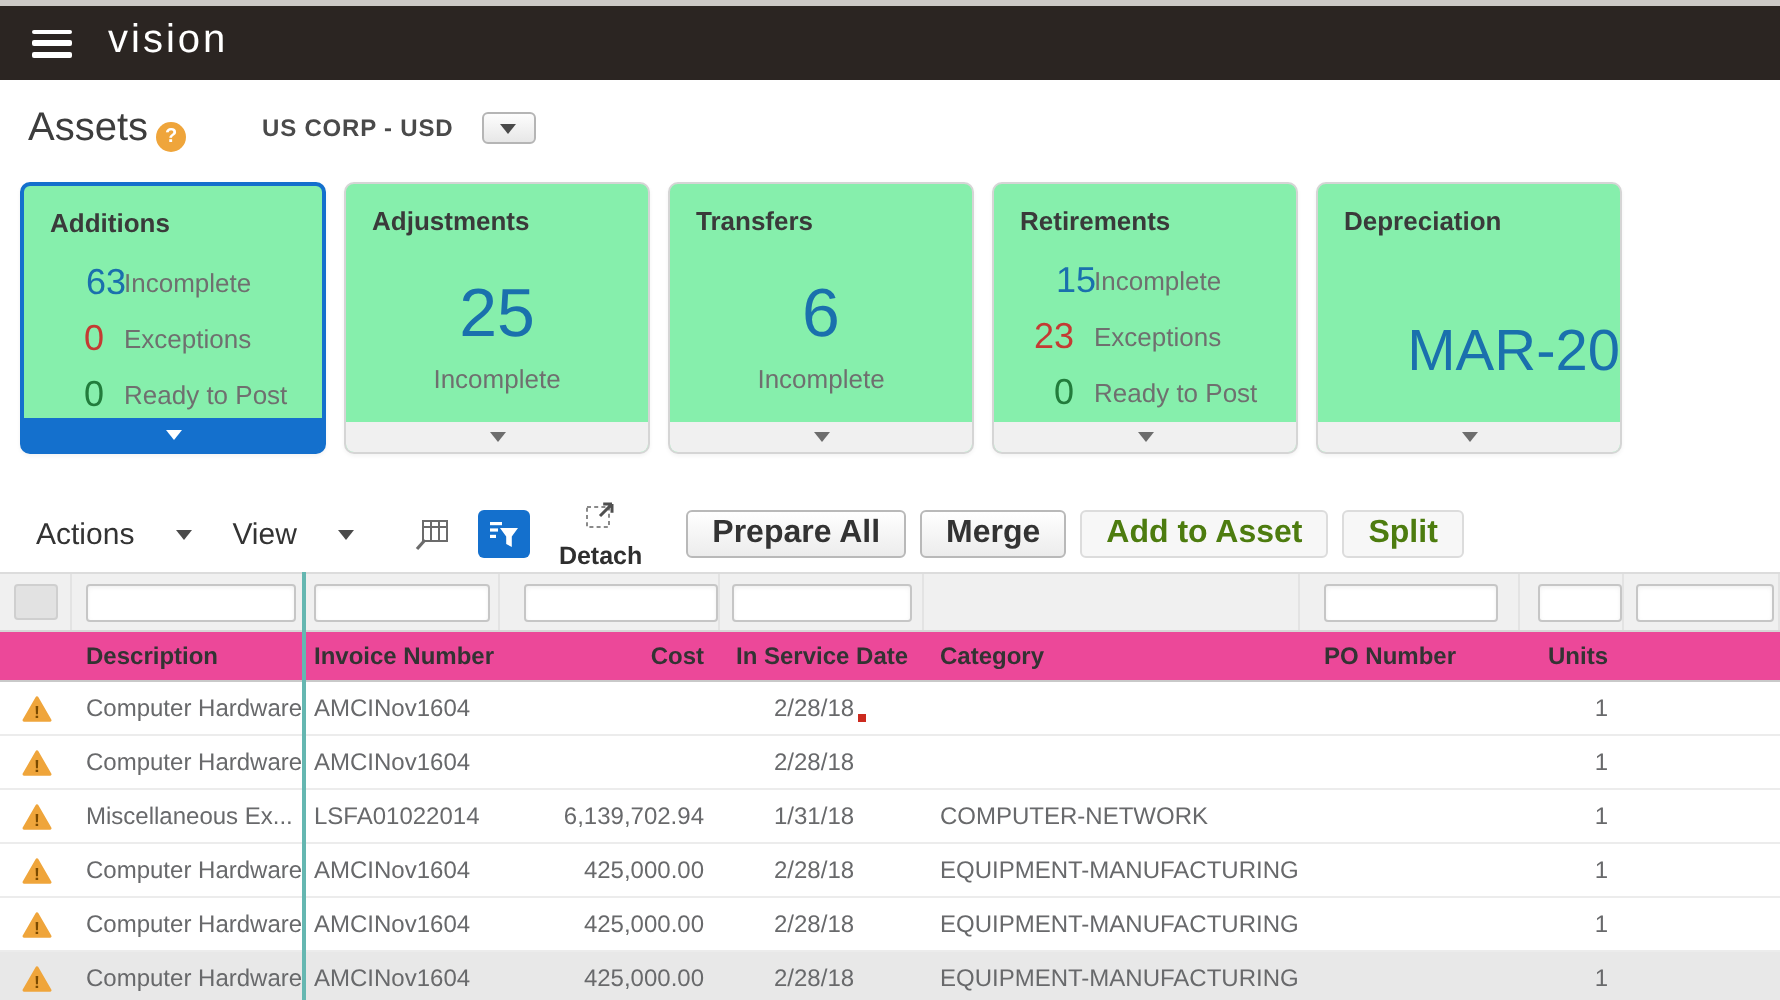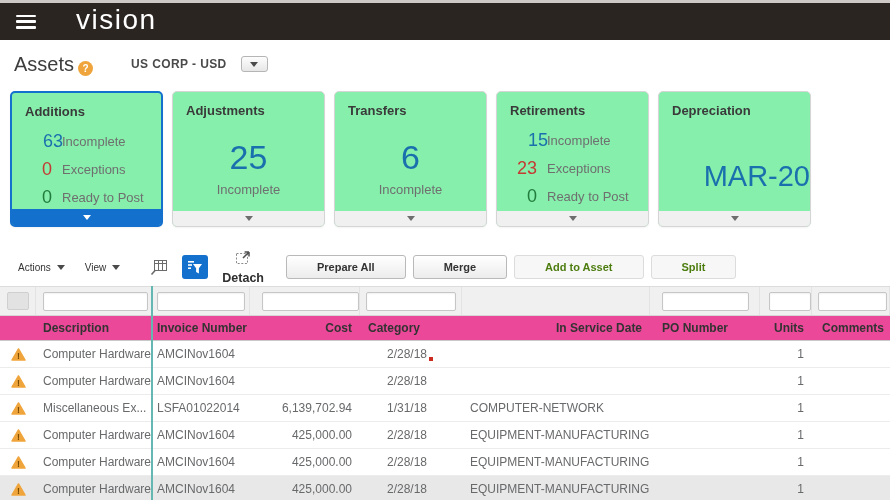--- a/index.html
+++ b/index.html
@@ -9,21 +9,21 @@
   *{margin:0;padding:0;box-sizing:border-box;}
   html,body{width:890px;height:500px;overflow:hidden;background:#fff;
     font-family:"Liberation Sans", sans-serif;}
   .screen{position:relative;width:890px;height:500px;background:#fff;overflow:hidden;}
   .top-strip{height:3px;background:#ccc9c6;}
   
   .appbar{height:37px;background:var(--appbar);display:flex;align-items:center;padding-left:16px;}
   .hamburger{width:20px;height:14px;background:none;border:none;cursor:pointer;display:flex;
     flex-direction:column;justify-content:space-between;}
   .hamburger span{display:block;height:2.5px;background:#fff;border-radius:1px;}
-  .logo{color:#fff;font-size:28px;letter-spacing:1.5px;margin-left:40px;margin-top:-3px;font-weight:400;}
+  .logo{color:#fff;font-size:20px;letter-spacing:1.5px;margin-left:18px;margin-top:-3px;font-weight:400;}
   
   .page-header{display:flex;align-items:center;margin:11px 0 0 14px;height:26px;}
   .page-title{font-size:20px;color:#3d3d3d;font-weight:500;}
   .help-icon{width:15px;height:15px;border-radius:50%;background:var(--amber);color:#fff;
     font-size:10px;font-weight:bold;display:inline-flex;align-items:center;justify-content:center;
     margin-left:4px;margin-top:8px;cursor:pointer;}
   .ledger-label{font-size:12px;font-weight:bold;color:#4a4a4a;letter-spacing:.4px;margin-left:38px;}
   .dd-btn{margin-left:14px;width:27px;height:16px;border:1px solid #b5b5b5;border-radius:3px;
     background:linear-gradient(#fdfdfd,#e7e7e7);display:inline-flex;align-items:center;justify-content:center;cursor:pointer;}
   .tri{width:0;height:0;border-left:4px solid transparent;border-right:4px solid transparent;border-top:5px solid #4a4a4a;}
@@ -41,29 +41,29 @@
   .big-value{margin-top:20px;text-align:center;font-size:34px;color:var(--stat-blue);}
   .big-label{margin-top:5px;text-align:center;font-size:13px;color:#6f6f6f;}
   .period-value{margin-top:42px;text-align:right;font-size:29px;color:var(--stat-blue);}
   .card-footer{position:absolute;left:0;right:0;bottom:0;height:15px;background:#f0f0f0;
     border-radius:0 0 4px 4px;display:flex;align-items:center;justify-content:center;}
   .card.selected .card-footer{background:var(--blue);height:16px;border-radius:0 0 2px 2px;}
   .card-footer .tri{border-top-color:#6d6d6d;}
   .card.selected .card-footer .tri{border-top-color:#fff;}
   
   .toolbar{display:flex;align-items:center;margin:27px 0 0 18px;height:26px;}
-  .menu{display:flex;align-items:center;gap:6px;font-size:10px;color:#333;cursor:pointer;}
+  .menu{display:flex;align-items:center;gap:21px;font-size:15px;color:#333;cursor:pointer;}
   .menu + .menu{margin-left:20px;}
   .icon-btn{background:none;border:none;cursor:pointer;display:flex;align-items:center;justify-content:center;padding:0;}
   .freeze-btn{margin-left:30px;}
   .qbe-btn{margin-left:14px;width:26px;height:24px;background:var(--blue);border-radius:3px;}
   .detach{display:flex;align-items:center;gap:6px;margin-left:14px;cursor:pointer;
     font-size:12.5px;font-weight:600;color:#2f2f2f;flex-direction:column;}
   .btns{display:flex;gap:7px;margin-left:22px;}
-  .btn{height:24px;padding:0 30px;font-size:11px;font-weight:bold;color:#333;
+  .btn{height:24px;padding:0 12px;font-size:16px;font-weight:bold;color:#333;
     border:1px solid #b9b9b9;border-radius:3px;background:linear-gradient(#fff,#ececec);cursor:pointer;
     font-family:"Liberation Sans",sans-serif;}
   .btn.disabled{color:#4d7c0f;border-color:#dcdcdc;background:#f7f7f7;cursor:default;}
   
   .grid{position:relative;margin-top:6px;width:890px;font-size:12px;}
   .grid::after{content:"";position:absolute;left:151px;top:0;bottom:0;width:2px;background:var(--teal);}
   .row{display:flex;align-items:center;}
   .cell{flex:0 0 auto;height:100%;display:flex;align-items:center;overflow:hidden;white-space:nowrap;}
   .filter-row{height:30px;background:#f0f0f0;border-top:1px solid #dcdcdc;border-bottom:1px solid #d6d6d6;}
   .filter-row .cell{border-right:1px solid #e3e3e3;}
@@ -242,25 +242,24 @@
         </div>
         <div class="cell c8" style="padding: 0px;">
           <input class="filter-input" type="text" style="margin-left: 6px; width: 69px;">
         </div>
       </div>
       <div class="row hdr-row">
         <div class="cell c0"></div>
         <div class="cell c1">Description</div>
         <div class="cell c2">Invoice Number</div>
         <div class="cell c3">Cost</div>
+        <div class="cell c4">In Service Date</div>
         <div class="cell c5">Category</div>
-        <div class="cell c4">In Service Date</div>
         <div class="cell c6">PO Number</div>
         <div class="cell c7">Units</div>
-        <div class="cell c8">Comments</div>
       </div>
       <div class="row data-row">
         <div class="cell c0">
           <svg width="15" height="13" viewBox="0 0 16 14">
             <path d="M8 1 L15 13 H1 Z" fill="#efa53b" stroke="#efa53b" stroke-width="1.6" stroke-linejoin="round"></path>
             <text x="8" y="12" font-size="9.5" font-weight="bold" fill="#7a4a00" text-anchor="middle">!</text>
           </svg>
         </div>
         <div class="cell c1">Computer Hardware</div>
         <div class="cell c2">AMCINov1604</div>

